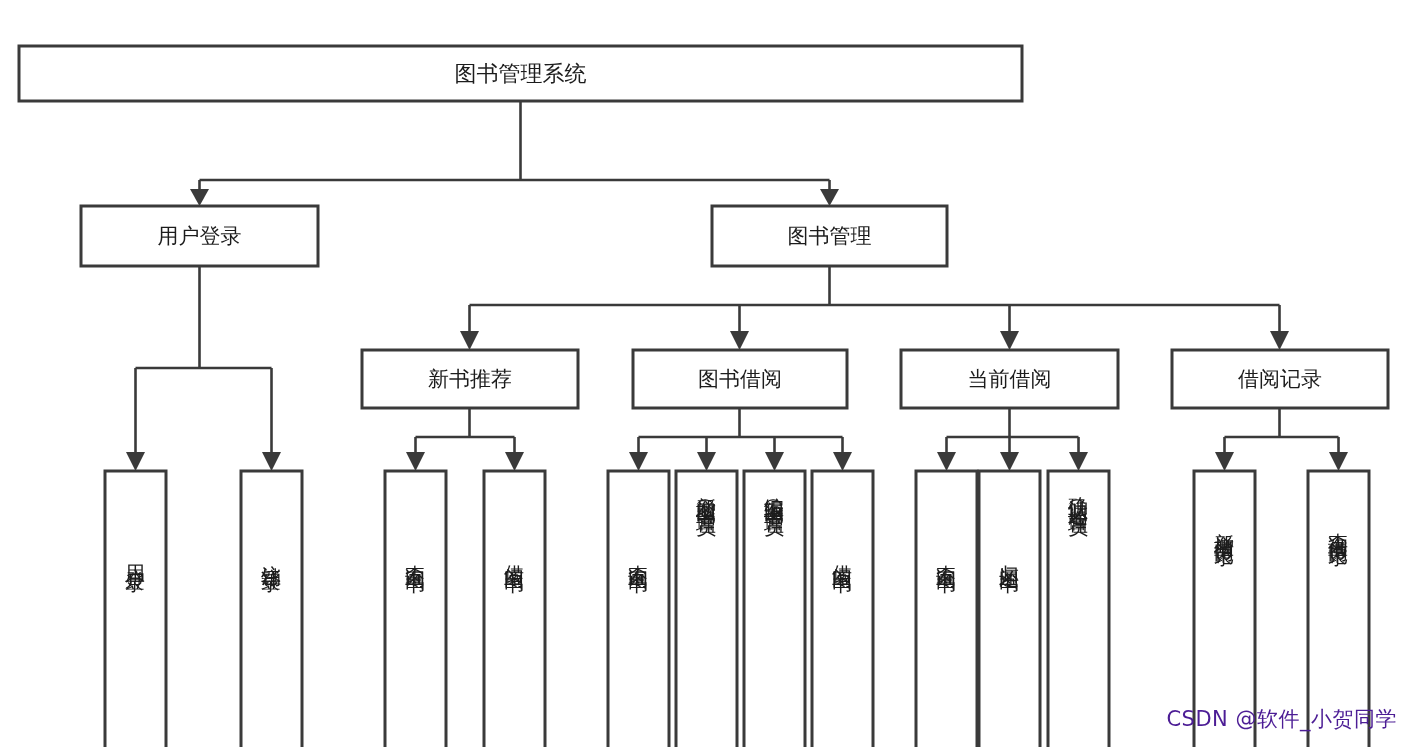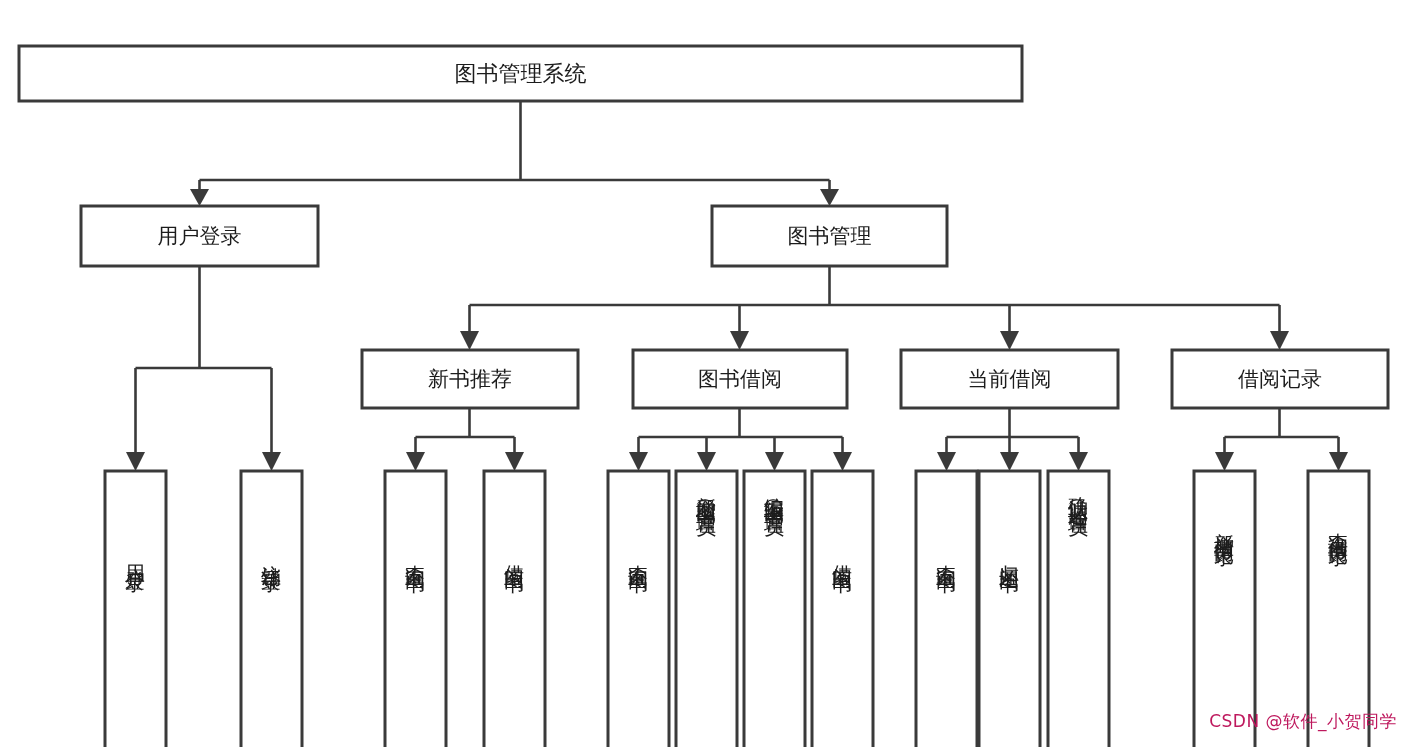--- a/index.html
+++ b/index.html
@@ -70,22 +70,22 @@
     color: #1c1c1c;
     letter-spacing: 3px;
     white-space: nowrap;
     text-align: start;
   }
   .watermark {
     position: absolute;
     right: 8px;
     bottom: 4px;
     font-family: "DejaVu Sans", "Liberation Sans", sans-serif;
-    font-size: 17px;
-    color: #be185d;
+    font-size: 21px;
+    color: #4c1d95;
     letter-spacing: 0.5px;
     white-space: nowrap;
     pointer-events: none;
   }
 </style>
 </head>
 <body>
 
 <div id="diagram-root">
 

